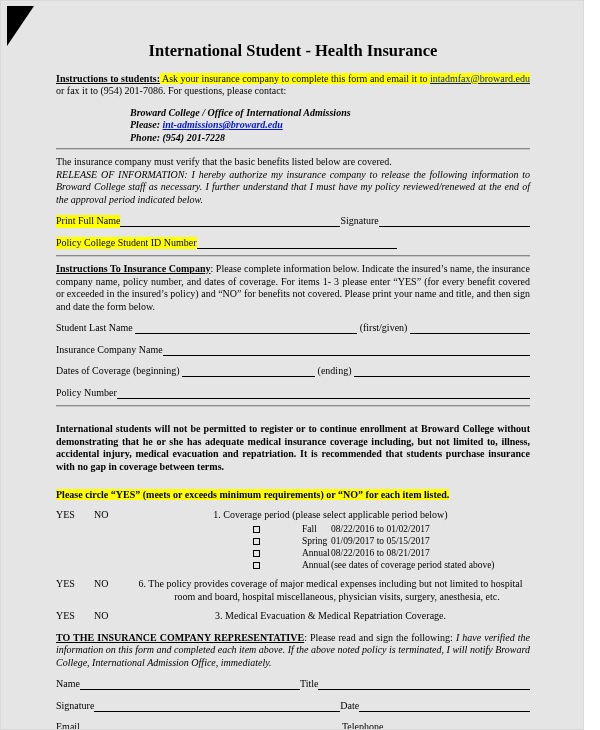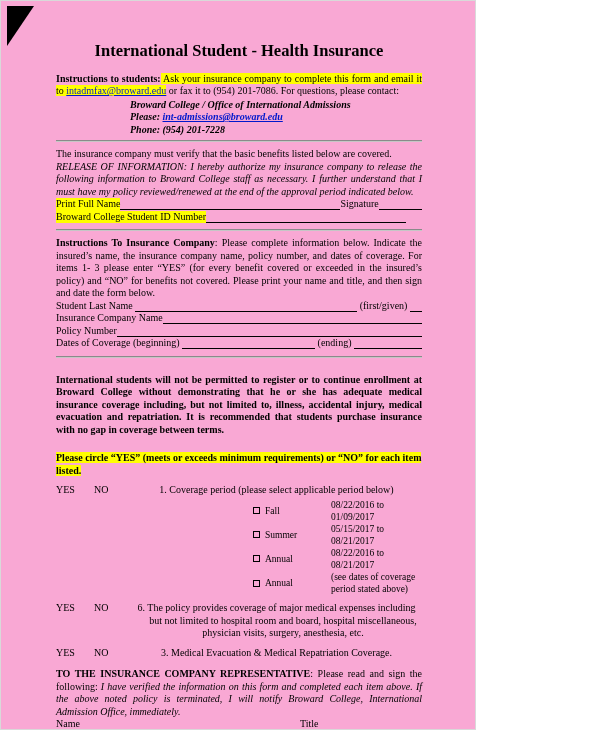--- a/index.html
+++ b/index.html
@@ -1,51 +1,51 @@
 <!DOCTYPE html>
 <html><head>
 <meta charset="utf-8">
 <style>
   * { box-sizing: border-box; }
   html,body { margin:0; padding:0; background:#ffffff; }
   .page {
-    width:476px; height:730px; position:relative; background:#f9a8d4;
+    width:584px; height:730px; position:relative; background:#e5e5e5;
     font-family:"Liberation Serif", serif; color:#000; overflow:hidden;
     border:1px solid #d9d9d9;
   }
   .corner-mark {
     position:absolute; top:5px; left:6px; width:27px; height:40px;
     background:#000; clip-path:polygon(0 0, 100% 0, 0 100%);
   }
   .content {
     position:absolute; left:55px; right:53px; top:40px;
     font-size:10px; line-height:1.25;
   }
   .title { font-size:16.5px; font-weight:bold; text-align:center; margin:0 0 11px 0; }
   .b { font-weight:bold; }
-  .u { }
+  .u { text-decoration:underline; }
   .i { font-style:italic; }
   .hl { background:#ffff00; }
   .link { color:#0018cc; text-decoration:underline; cursor:pointer; }
   .para { margin:0; }
   .justify { text-align:justify; }
-  .contact { margin:1px 0 3px 74px; font-weight:bold; font-style:italic; }
+  .contact { margin:9px 0 3px 74px; font-weight:bold; font-style:italic; }
   .divider { height:2px; border-top:1px solid #8a8a8a; border-bottom:1px solid #c6c6c6; margin:4px 0 6px 0; }
-  .frow { display:flex; align-items:center; }
+  .frow { display:flex; align-items:flex-start; margin-top:9px; }
   .frow .lbl { white-space:pre; flex:0 0 auto; }
   .fill { border-bottom:1px solid #000; height:12px; }
   .grow { flex:1 1 auto; }
   .item { display:flex; margin-top:7px; }
   .yn { flex:0 0 38px; }
   .yn2 { flex:0 0 37px; }
   .item-body { flex:1 1 auto; }
   .hang { padding-left:13px; text-indent:-13px;text-align:center; }
   .opts { margin:2px 0 0 122px; font-size:9.5px; line-height:1.27; }
   .opt { display:flex; align-items:center; }
-  .opt-label { flex:0 0 78px; display:flex; align-items:center; }
+  .opt-label { flex:0 0 78px; display:flex; align-items:center;gap:37px; }
   .cb { width:7px; height:7px; border:1px solid #000; display:inline-block; margin-right:5px; flex:0 0 auto; }
   .mt3 { margin-top:16px; }
   .mt6 { margin-top:6px; }
   .mt9 { margin-top:9px; }
 </style>
 </head>
 <body>
 
 <div class="page">
   <div class="corner-mark"></div>
@@ -67,21 +67,21 @@
     <p class="para i justify">RELEASE OF INFORMATION:  I hereby authorize my insurance company to release the following information to Broward College staff as necessary.  I further understand that I must have my policy reviewed/renewed at the end of the approval period indicated below.</p>
 
     <div class="frow">
       <span class="lbl hl">Print Full Name</span>
       <span class="fill" style="flex:0 0 220px"></span>
       <span class="lbl">Signature</span>
       <span class="fill grow"></span>
     </div>
 
     <div class="frow">
-      <span class="lbl hl">Broward College Student ID Number</span>
+      <span class="lbl hl">Policy College Student ID Number</span>
       <span class="fill" style="flex:0 0 200px"></span>
       <span class="grow"></span>
     </div>
 
     <div class="divider mt6"></div>
 
     <p class="para justify"><span class="b u">Instructions To Insurance Company</span><span>:  Please complete information below. Indicate the insured’s name, the insurance company name, policy number, and dates of coverage.  For items 1- 3 please enter “YES” (for every benefit covered or exceeded in the insured’s policy) and “NO” for benefits not covered.  Please print your name and title, and then sign and date the form below.</span></p>
 
     <div class="frow">
       <span class="lbl">Student Last Name </span>
@@ -89,55 +89,55 @@
       <span class="lbl"> (first/given) </span>
       <span class="fill grow"></span>
     </div>
 
     <div class="frow">
       <span class="lbl">Insurance Company Name</span>
       <span class="fill grow"></span>
     </div>
 
     <div class="frow">
-      <span class="lbl">Policy Number</span>
+      <span class="lbl">Dates of Coverage (beginning) </span>
+      <span class="fill" style="flex:0 0 133px"></span>
+      <span class="lbl"> (ending) </span>
       <span class="fill grow"></span>
     </div>
 
     <div class="frow">
-      <span class="lbl">Dates of Coverage (beginning) </span>
-      <span class="fill" style="flex:0 0 133px"></span>
-      <span class="lbl"> (ending) </span>
+      <span class="lbl">Policy Number</span>
       <span class="fill grow"></span>
     </div>
 
     <div class="divider mt6"></div>
 
     <p class="para b justify mt3">International students will not be permitted to register or to continue enrollment at Broward College without demonstrating that he or she has adequate medical insurance coverage including, but not limited to, illness, accidental injury, medical evacuation and repatriation.  It is recommended that students purchase insurance with no gap in coverage between terms.</p>
     <div class="mt3"><span class="hl b">Please circle “YES” (meets or exceeds minimum requirements) or “NO” for each item listed.</span></div>
 
     <div class="item">
       <span class="yn">YES</span>
       <span class="yn2">NO</span>
       <div class="item-body">
         <div class="hang">1. Coverage period (please select applicable period below)</div>
         <div class="opts">
           <div class="opt">
             <span class="opt-label">
                 <span class="cb"></span>
                 <span>Fall</span>
               </span>
-            <span>08/22/2016 to 01/09/2017</span>
+            <span>08/22/2016 to 01/02/2017</span>
           </div>
           <div class="opt">
             <span class="opt-label">
                 <span class="cb"></span>
-                <span>Summer</span>
+                <span>Spring</span>
               </span>
-            <span>05/15/2017 to 08/21/2017</span>
+            <span>01/09/2017 to 05/15/2017</span>
           </div>
           <div class="opt">
             <span class="opt-label">
                 <span class="cb"></span>
                 <span>Annual</span>
               </span>
             <span>08/22/2016 to 08/21/2017</span>
           </div>
           <div class="opt">
             <span class="opt-label">

